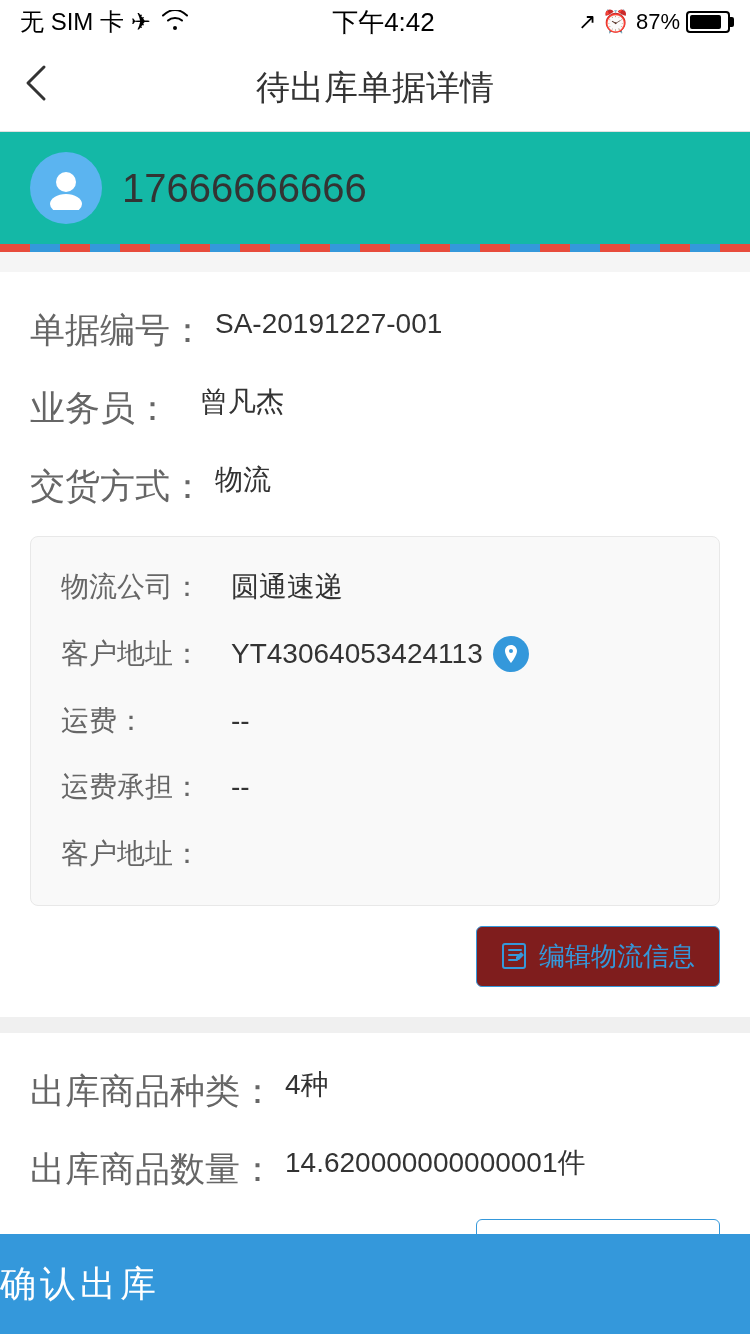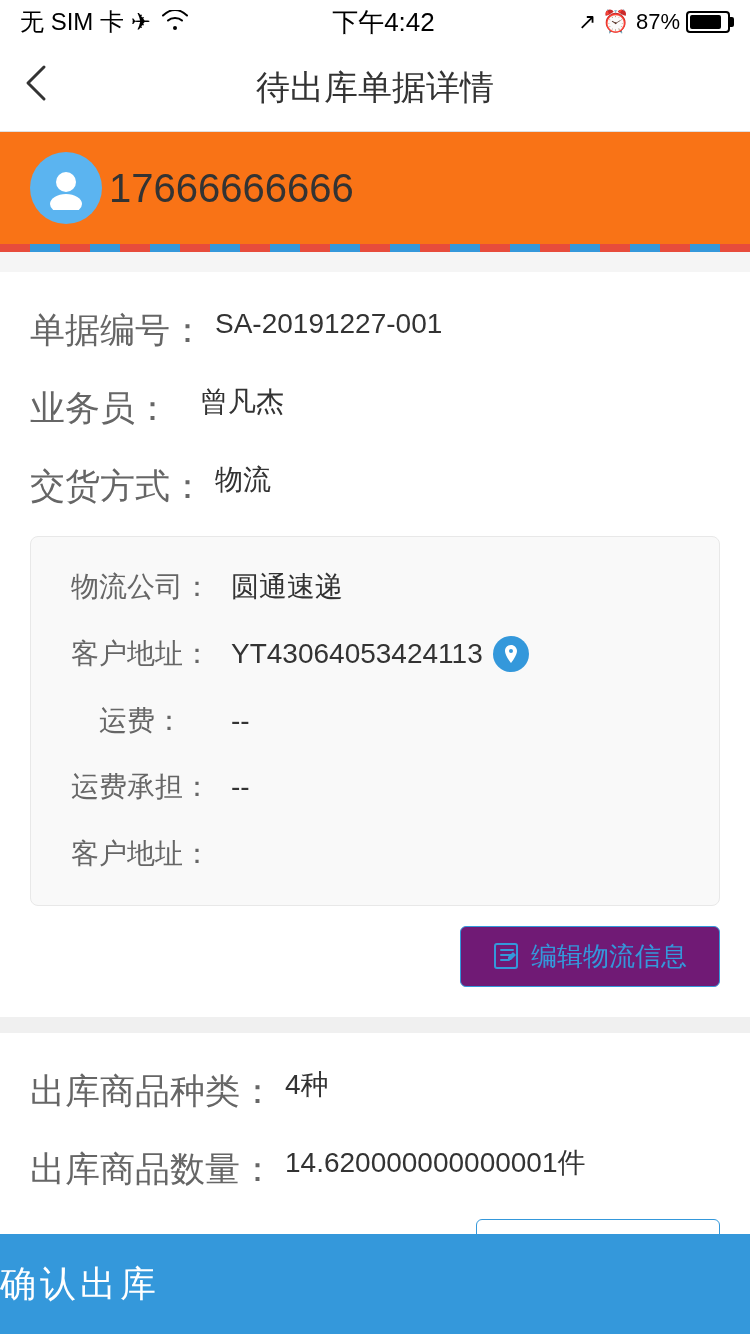--- a/index.html
+++ b/index.html
@@ -71,25 +71,25 @@
       cursor: pointer;
     }
     .nav-title {
       font-size: 34px;
       font-weight: 500;
       color: #333;
     }
 
     
     .user-header {
-      background: #f97316;
+      background: #14b8a6;
       padding: 20px 30px;
       display: flex;
       align-items: center;
-      gap: 7px;
+      gap: 20px;
     }
     .user-avatar {
       width: 72px; height: 72px;
       background: #5bb4f0;
       border-radius: 50%;
       display: flex;
       align-items: center;
       justify-content: center;
     }
     .user-avatar svg { width: 44px; height: 44px; fill: #fff; }
@@ -148,21 +148,21 @@
     .logistics-row {
       display: flex;
       align-items: flex-start;
       margin-bottom: 22px;
       line-height: 1.6;
     }
     .logistics-row:last-child { margin-bottom: 0; }
     .logistics-label {
       color: #666;
       min-width: 160px;
-      text-align: center;
+      text-align: left;
       flex-shrink: 0;
       font-size: 28px;
     }
     .logistics-value {
       color: #333;
       font-size: 28px;
       flex: 1;
       padding-left: 10px;
       display: flex;
       align-items: center;
@@ -182,27 +182,27 @@
 
     
     .edit-btn-row {
       display: flex;
       justify-content: flex-end;
       margin-top: 20px;
     }
     .edit-btn {
       border: 1px solid #3498db;
       border-radius: 6px;
-      padding: 12px 32px;
+      padding: 12px 24px;
       color: #3498db;
       font-size: 26px;
       display: flex;
       align-items: center;
       gap: 10px;
-      background: #701a75;
+      background: #7f1d1d;
       cursor: pointer;
     }
     .edit-btn svg { width: 28px; height: 28px; fill: #3498db; }
 
     
     .gray-sep {
       width: 750px;
       height: 16px;
       background: #f0f0f0;
       margin-top: 0;

